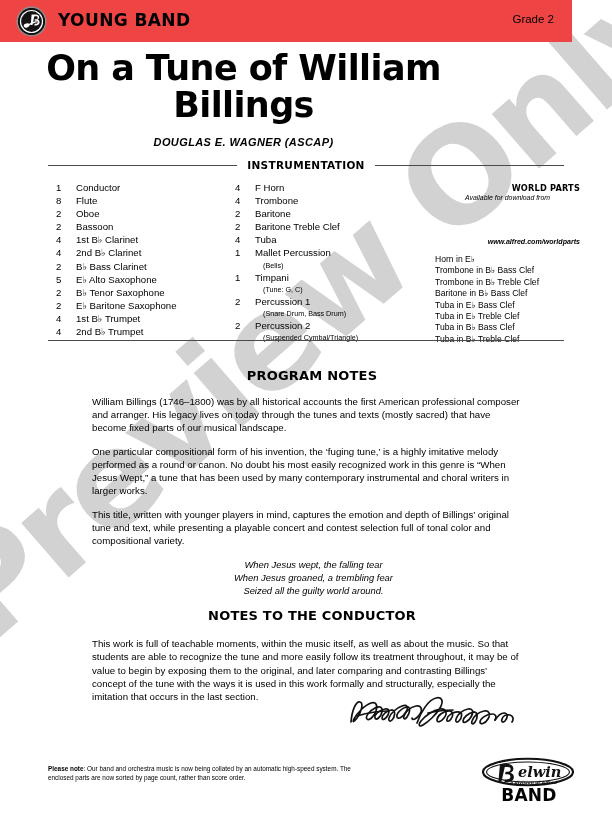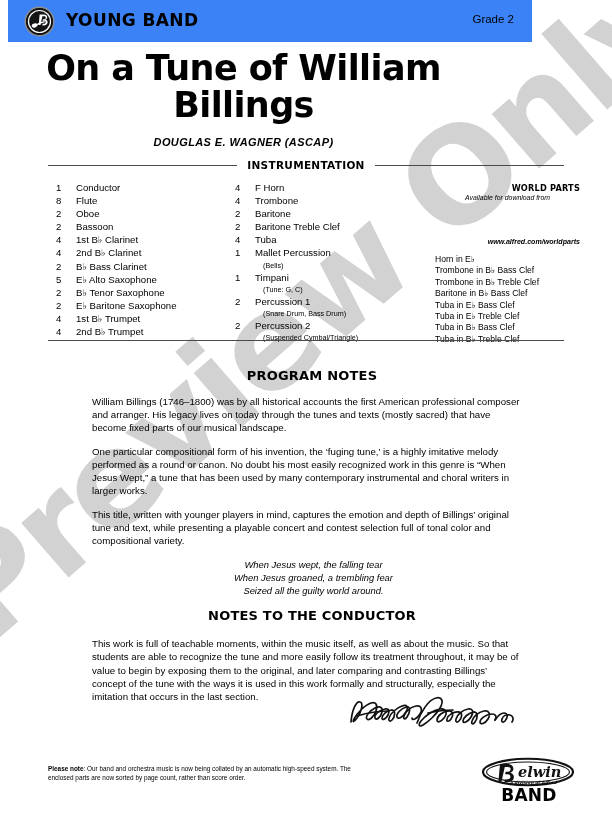--- a/index.html
+++ b/index.html
@@ -29,23 +29,23 @@
     line-height:1;
     letter-spacing:-4px;
     color:#d2d2d2;
     white-space:nowrap;
     transform:rotate(-41deg);
     transform-origin:0 50%;
   }
 
   
   #header-bar {
-    position:absolute; left:8px; top:0;
-    width:524px; height:42px;
-    background:#3b82f6;
+    position:absolute; left:0; top:0;
+    width:572px; height:42px;
+    background:#ef4444;
     z-index:3;
   }
   #logo-badge {
     position:absolute; left:18px; top:8px;
     width:27px; height:27px;
     border-radius:50%;
     background:#111;
     box-shadow:0 0 0 1.5px #8e8e8e;
     overflow:hidden;
   }

